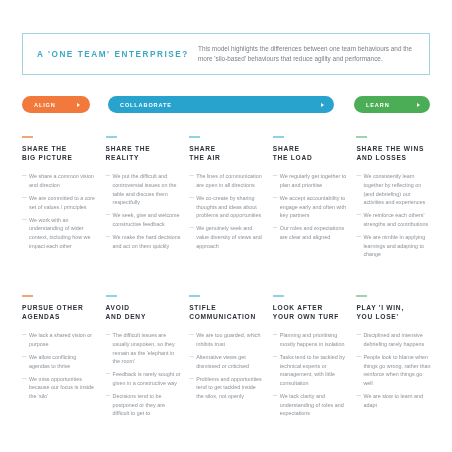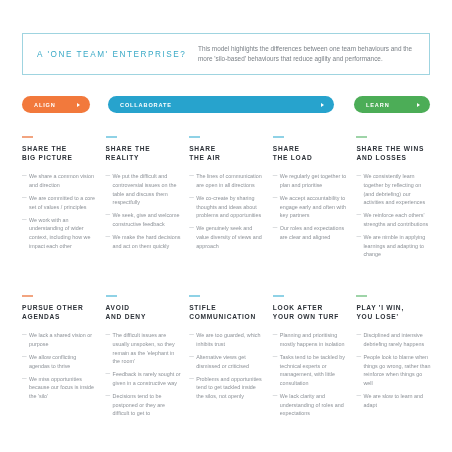--- a/index.html
+++ b/index.html
@@ -16,21 +16,21 @@
     position: absolute;
     left: 22px; top: 33px;
     width: 408px; height: 42px;
     border: 1px solid #9fd4e0;
     display: flex; align-items: center;
     background: #ffffff;
   }
   .banner-title {
     color: #3aa9c6;
     font-size: 8.2px;
-    font-weight: 400;
+    font-weight: 700;
     letter-spacing: 1.55px;
     padding-left: 14px;
     width: 175px;
     white-space: nowrap;
   }
   .banner-desc {
     color: #7b8187;
     font-size: 6.4px;
     line-height: 10.5px;
     width: 228px;

